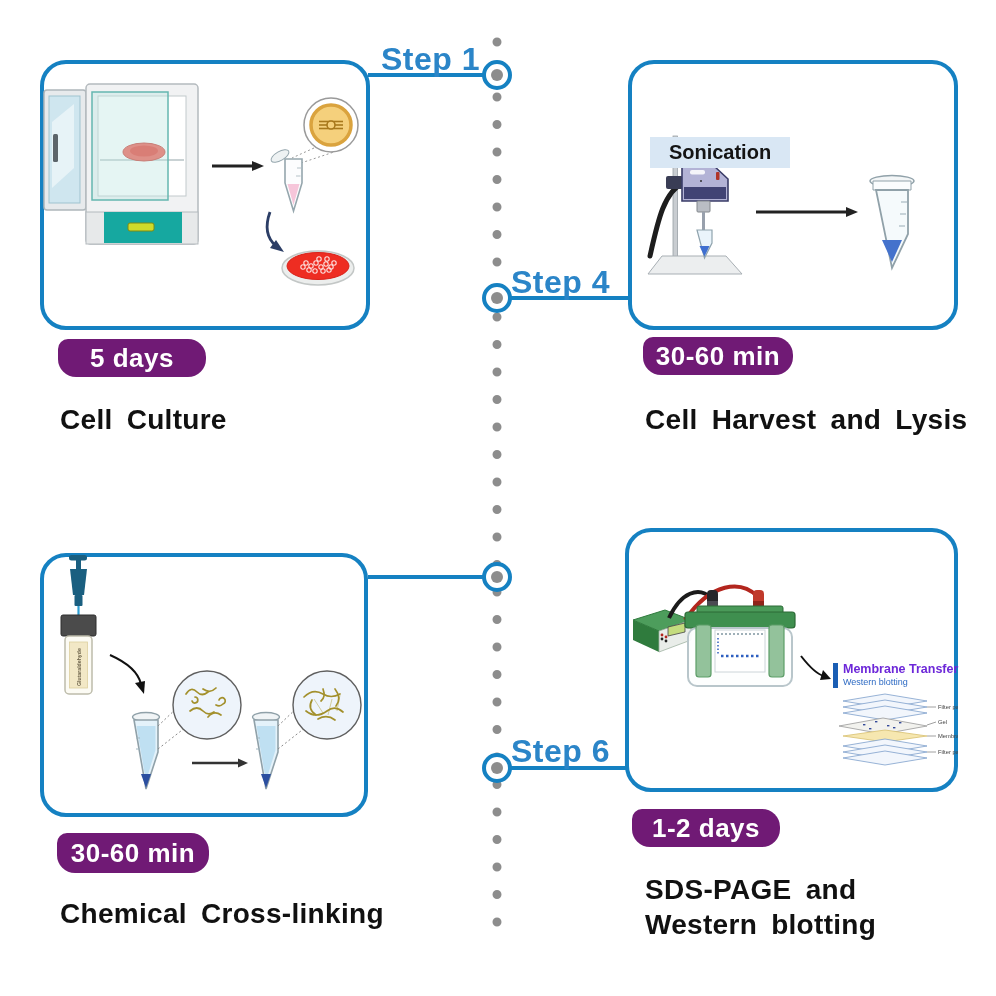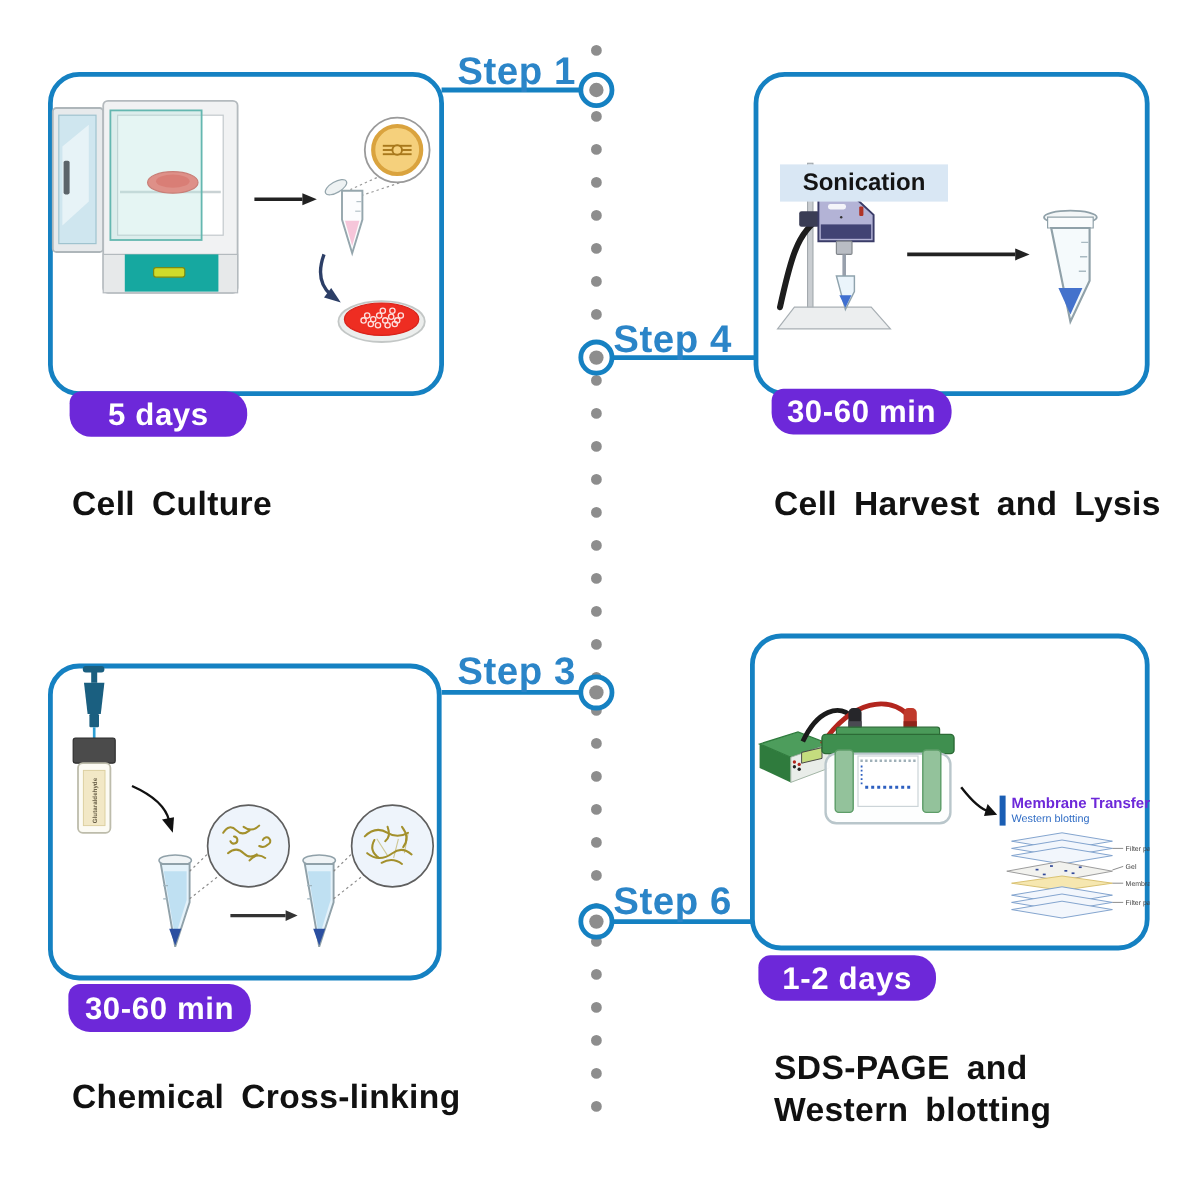--- a/index.html
+++ b/index.html
@@ -5,23 +5,23 @@
   html,body{margin:0;padding:0;background:#fff;}
   .canvas{position:relative;width:996px;height:996px;background:#fff;overflow:hidden;
           font-family:"Liberation Sans",sans-serif;padding-left:19px;}
   .tl-svg{position:absolute;left:0;top:0;z-index:1;}
   .panel{position:absolute;background:#fff;border:4px solid #1581c2;border-radius:26px;
          box-sizing:border-box;z-index:2;}
   .ill{position:absolute;z-index:3;pointer-events:none;}
   .step-label{position:absolute;z-index:4;font-size:32px;font-weight:bold;color:#2b85c8;
               letter-spacing:0.5px;white-space:nowrap;}
   .step-label.right-align{text-align:right;}
-  .badge{position:absolute;z-index:5;background:#6d28d9;color:#fff;font-weight:bold;
+  .badge{position:absolute;z-index:5;background:#701a75;color:#fff;font-weight:bold;
          font-size:26px;display:flex;align-items:center;justify-content:center;
-         border-radius:10px 18px 18px 18px;letter-spacing:0.5px;}
+         border-radius:10px 18px 18px 18px;letter-spacing:0.5px;margin-top:13px;}
   .title{position:absolute;z-index:4;color:#111;font-weight:bold;font-size:28px;
          word-spacing:6px;letter-spacing:0.3px;white-space:nowrap;line-height:35px;margin-top:30px;}
   .annotation{position:absolute;z-index:4;background:#d9e7f4;color:#141414;
               font-size:20px;font-weight:600;display:flex;align-items:center;
               justify-content:center;}
   .transfer-bar{position:absolute;z-index:4;width:5px;height:25px;background:#1a5eb4;}
   .transfer-title{position:absolute;z-index:4;font-size:12.5px;font-weight:bold;color:#6d28d9;white-space:nowrap;}
   .transfer-sub{position:absolute;z-index:4;font-size:9px;color:#2e6bc4;white-space:nowrap;}
 </style>
 </head>
@@ -44,21 +44,20 @@
       <circle cx="497" cy="298" r="6" fill="#8d8d8d"></circle>
       <circle cx="497" cy="577" r="13" fill="#fff" stroke="#1581c2" stroke-width="4"></circle>
       <circle cx="497" cy="577" r="6" fill="#8d8d8d"></circle>
       <circle cx="497" cy="768" r="13" fill="#fff" stroke="#1581c2" stroke-width="4"></circle>
       <circle cx="497" cy="768" r="6" fill="#8d8d8d"></circle>
     </g>
   </svg>
 
   <div class="step-label right-align" style="left:360px;top:41px;width:120px;">Step 1</div>
   <div class="step-label" style="left:511px;top:264px;">Step 4</div>
-  <div class="step-label right-align" style="left:360px;top:541px;width:120px;">Step 3</div>
   <div class="step-label" style="left:511px;top:733px;">Step 6</div>
 
   <div class="panel" style="left:40px;top:60px;width:330px;height:270px;"></div>
   <div class="panel" style="left:628px;top:60px;width:330px;height:270px;"></div>
   <div class="panel" style="left:40px;top:553px;width:328px;height:264px;"></div>
   <div class="panel" style="left:625px;top:528px;width:333px;height:264px;"></div>
 
   <div class="badge" style="left:58px;top:326px;width:148px;height:38px;">5 days</div>
   <div class="badge" style="left:643px;top:324px;width:150px;height:38px;">30-60 min</div>
   <div class="badge" style="left:57px;top:820px;width:152px;height:40px;">30-60 min</div>

